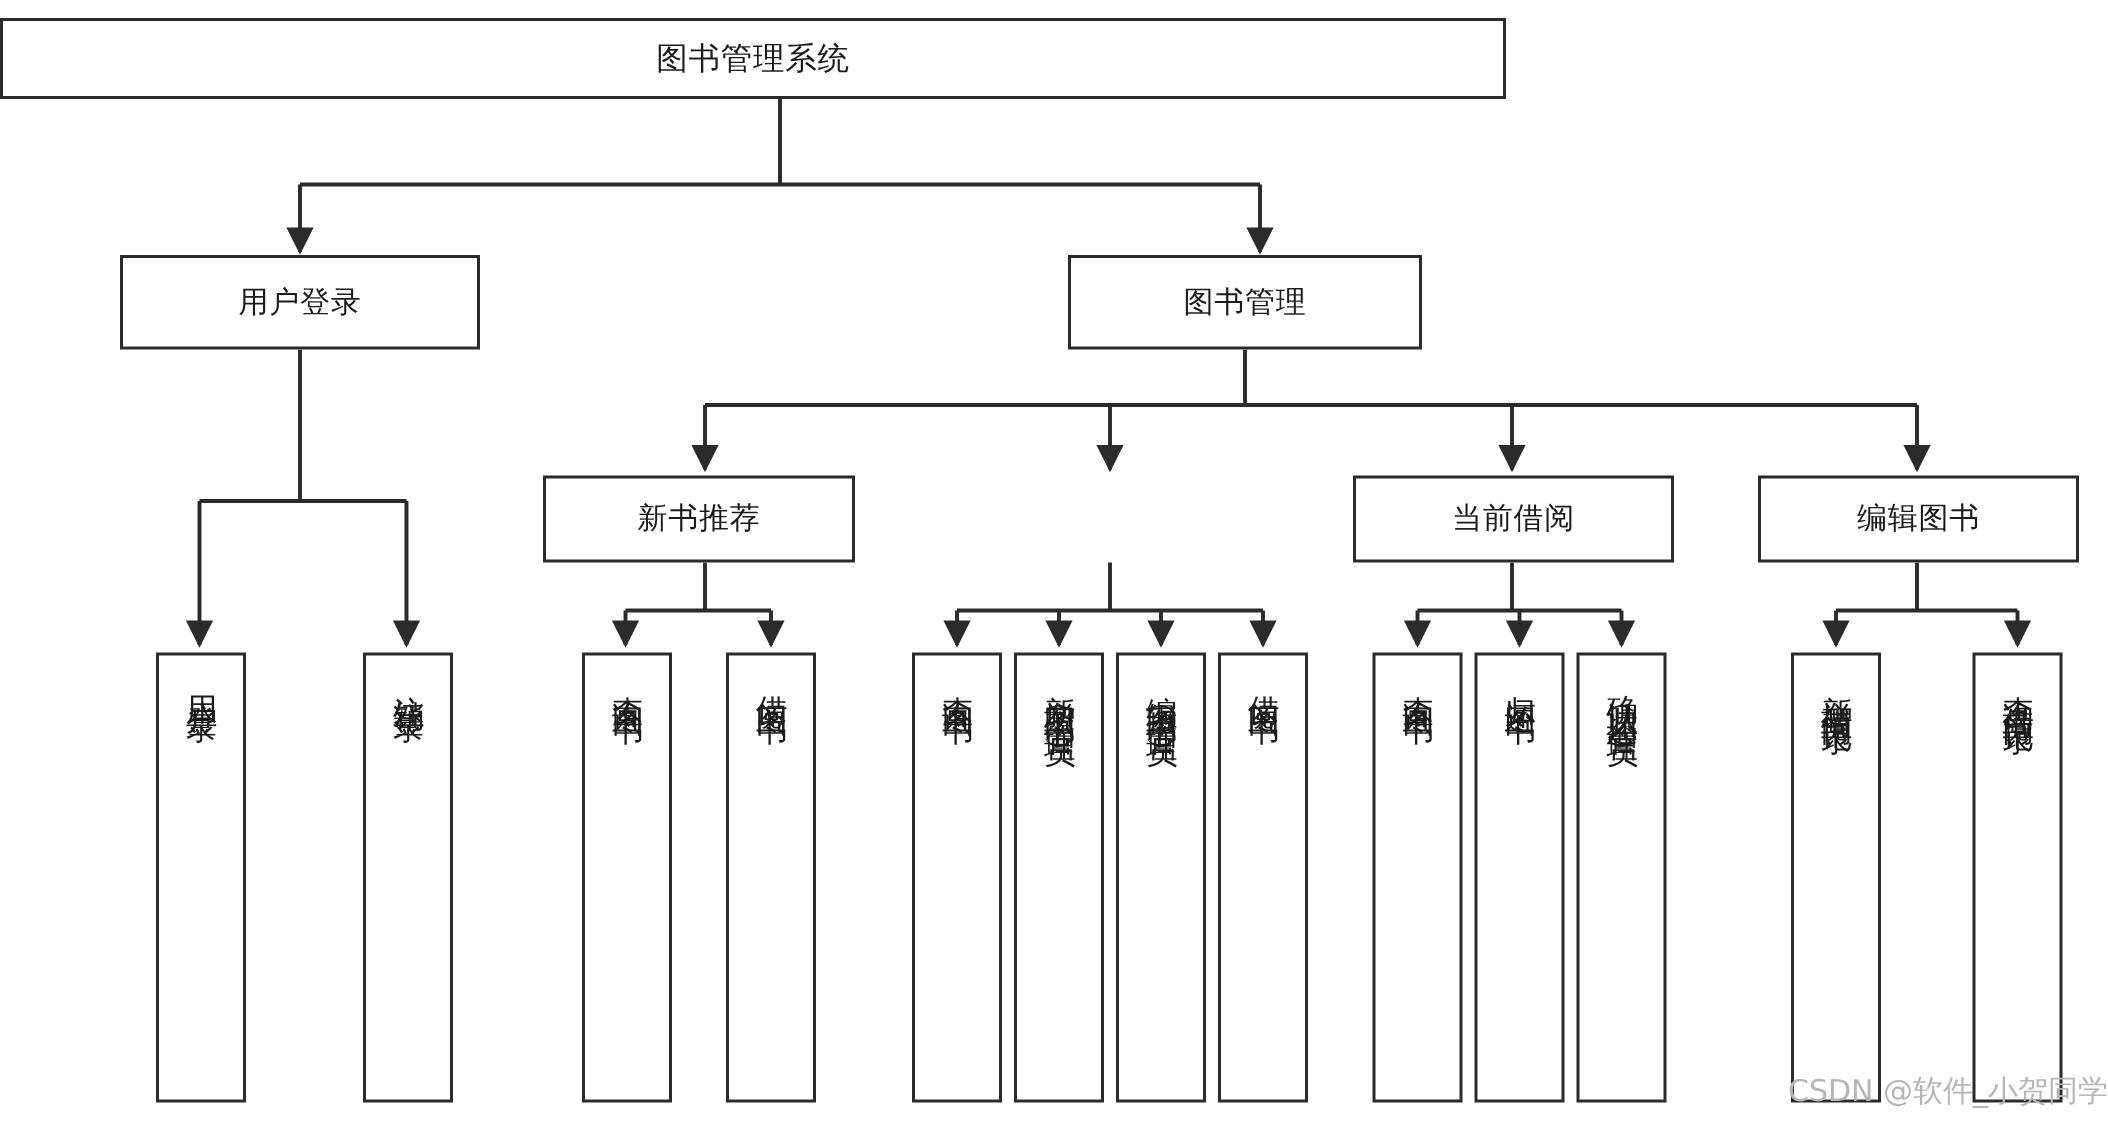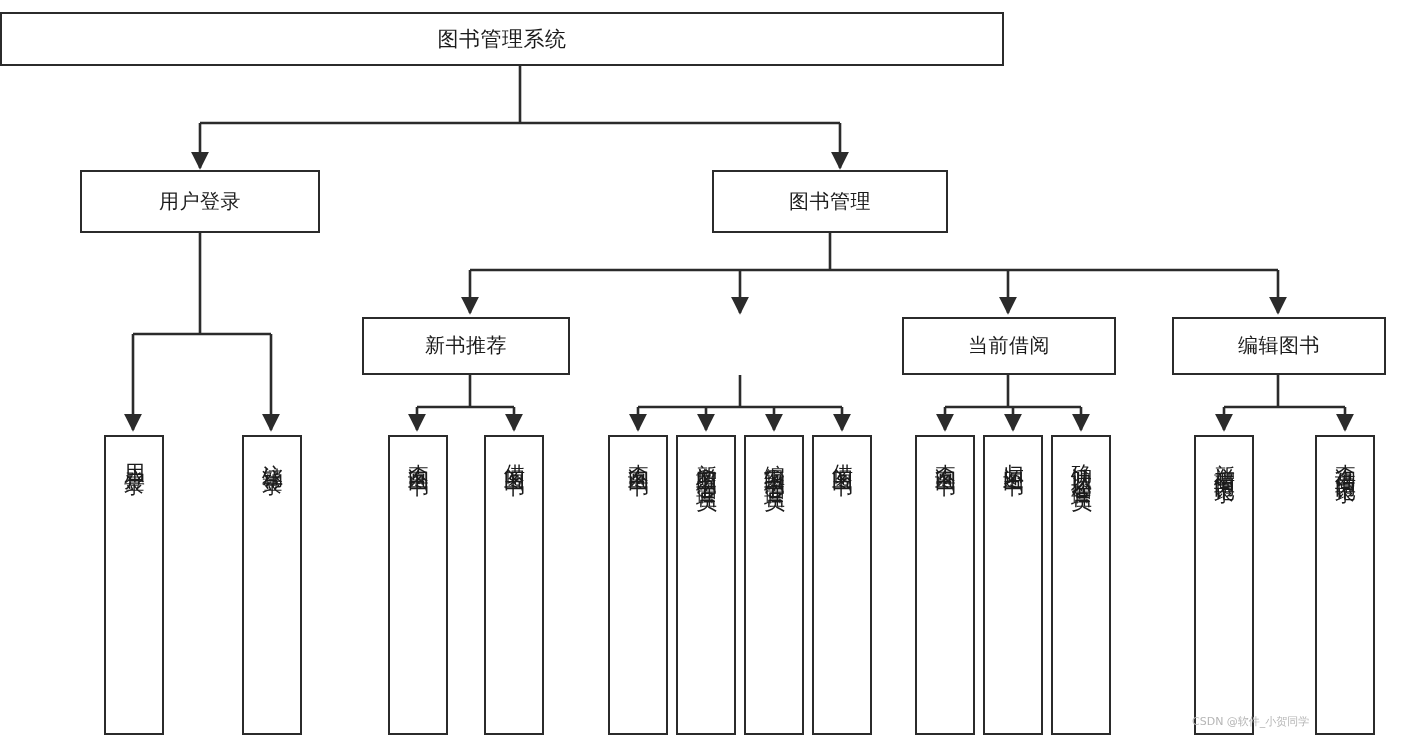--- a/index.html
+++ b/index.html
@@ -60,21 +60,21 @@
     text-orientation: upright;
     font-size: 21px;
     line-height: 1.0;
     letter-spacing: 4px;
     white-space: nowrap;
   }
   #watermark {
     position: absolute;
     left: 1192px;
     top: 714px;
-    font-size: 11px;
+    font-size: 20px;
     color: #b6b6b6;
     white-space: nowrap;
     z-index: 5;
     font-family: "DejaVu Sans", "Liberation Sans", sans-serif;
   }
 </style>
 </head>
 <body>
 
 <div id="canvas">

